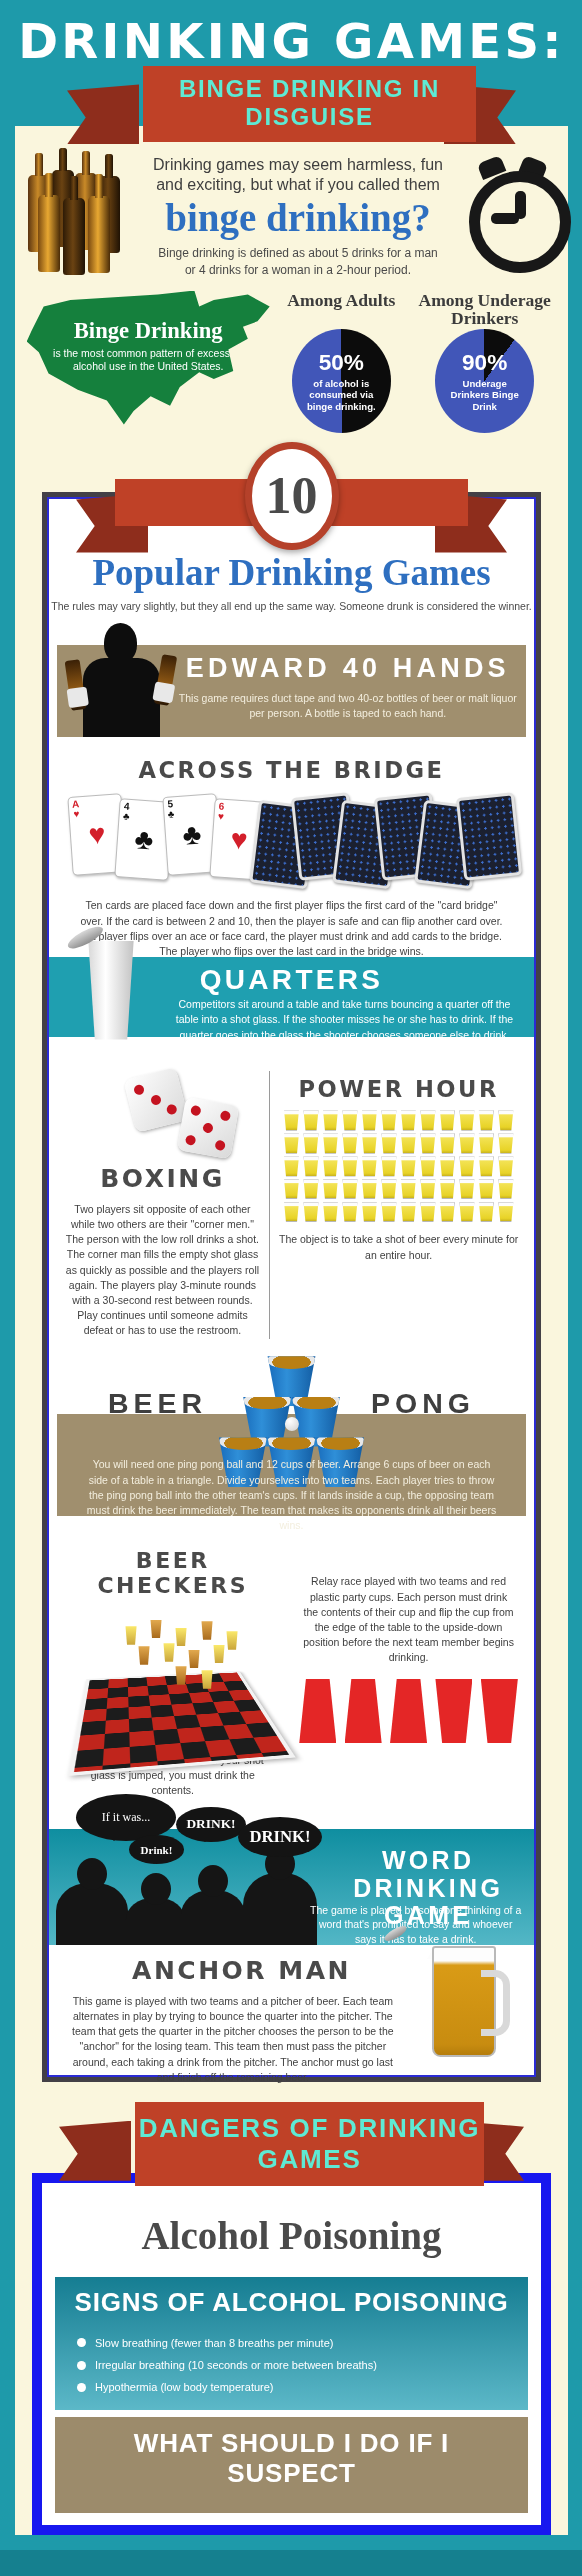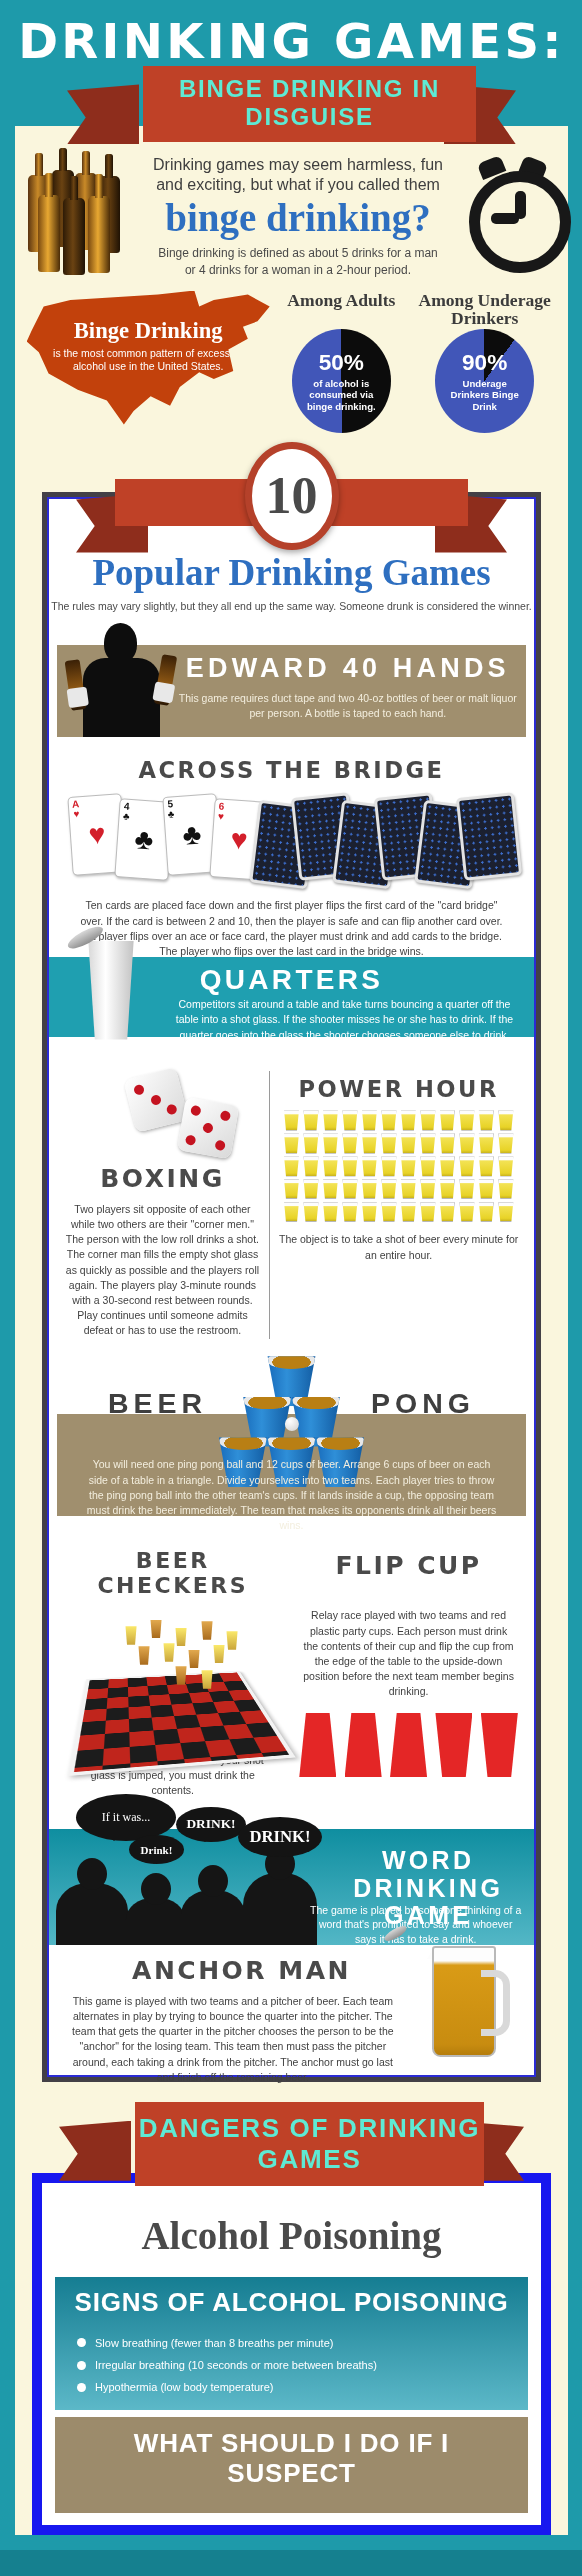--- a/index.html
+++ b/index.html
@@ -43,21 +43,21 @@
   .clock .ear.l{left:13.4px;transform:rotate(-22deg);}
   .clock .ear.r{right:13.4px;transform:rotate(22deg);}
   .clock .hand-v{position:absolute;left:49px;top:33px;width:11px;height:28.5px;background:#181818;border-radius:5px;}
   .clock .hand-h{position:absolute;left:25px;top:55px;width:28.5px;height:11px;background:#181818;border-radius:5px;}
   
   .volume{margin:8.4px 20px 0;background:#9d8c6d;color:#ffffff;text-align:center;padding:7.5px 11.7px 8.4px;}
   .volume .l1{font-size:11px;}
   .volume .l2{font-size:17.6px;font-weight:bold;margin-top:0.8px;}
   
   .stats{display:flex;padding:15px 11.7px 5px;height:141px;}
-  .usmap{flex:none;width:243px;height:134px;background:#c2410c;position:relative;
+  .usmap{flex:none;width:243px;height:134px;background:#15803d;position:relative;
     clip-path:polygon(2% 30%,7% 12%,18% 7%,36% 5%,54% 3%,69% 0%,71% 12%,77% 7%,91% 3%,100% 12%,95% 23%,89% 27%,91% 36%,83% 44%,85% 60%,77% 66%,71% 61%,63% 72%,59% 86%,51% 79%,44% 90%,40% 100%,33% 82%,21% 74%,9% 62%,5% 46%,0% 38%);}
   .usmap .map-label{position:absolute;left:0;right:0;top:27px;text-align:center;color:#fff;}
   .map-title{font-family:"Liberation Serif","DejaVu Serif",serif;font-weight:bold;font-size:22.6px;}
   .map-sub{font-size:10.5px;line-height:1.3;margin:3.3px 15px 0;}
   .stat-col{flex:1;text-align:center;}
   .stat-head{font-family:"Liberation Serif","DejaVu Serif",serif;font-weight:bold;
     color:#3c3c3c;font-size:17.6px;line-height:1.05;height:37px;}
   .pie{width:99px;height:104px;border-radius:50%;margin:1.7px auto 0;position:relative;
     display:flex;flex-direction:column;align-items:center;justify-content:center;color:#fff;}
   .pie.p50{background:conic-gradient(#0c0c0c 0deg 180deg,#4156b8 180deg 360deg);}
@@ -500,21 +500,20 @@
                   <div class="ckglass"></div>
                   <div class="ckglass"></div>
                   <div class="ckglass"></div>
                   <div class="ckglass"></div>
                 </div>
             </div>
             <div class="game-desc ck-desc">Play the game of checkers with shot glasses filled with beer, when your shot glass is jumped, you must drink the contents.</div>
           </div>
           <div class="divider"></div>
           <div class="col" style="flex:1;text-align:center;padding:0 8.4px;">
-            <div class="comic fc-title">FLIP CUP</div>
             <div class="game-desc fc-desc">Relay race played with two teams and red plastic party cups. Each person must drink the contents of their cup and flip the cup from the edge of the table to the upside-down position before the next team member begins drinking.</div>
             <div class="fc-cups">
 
             <div class="fccup down"></div>
                 <div class="fccup down"></div>
                 <div class="fccup down"></div>
                 <div class="fccup up"></div>
                 <div class="fccup up"></div>
               </div>
           </div>

